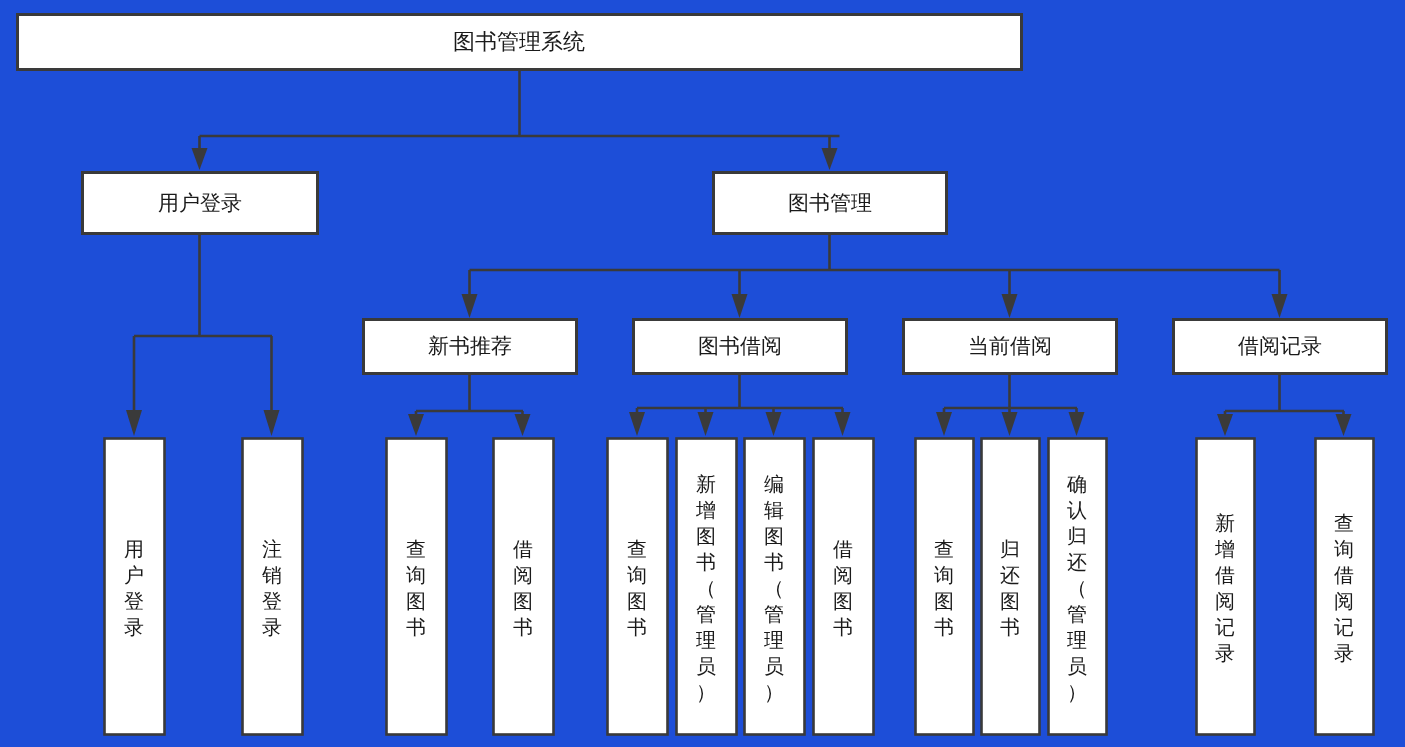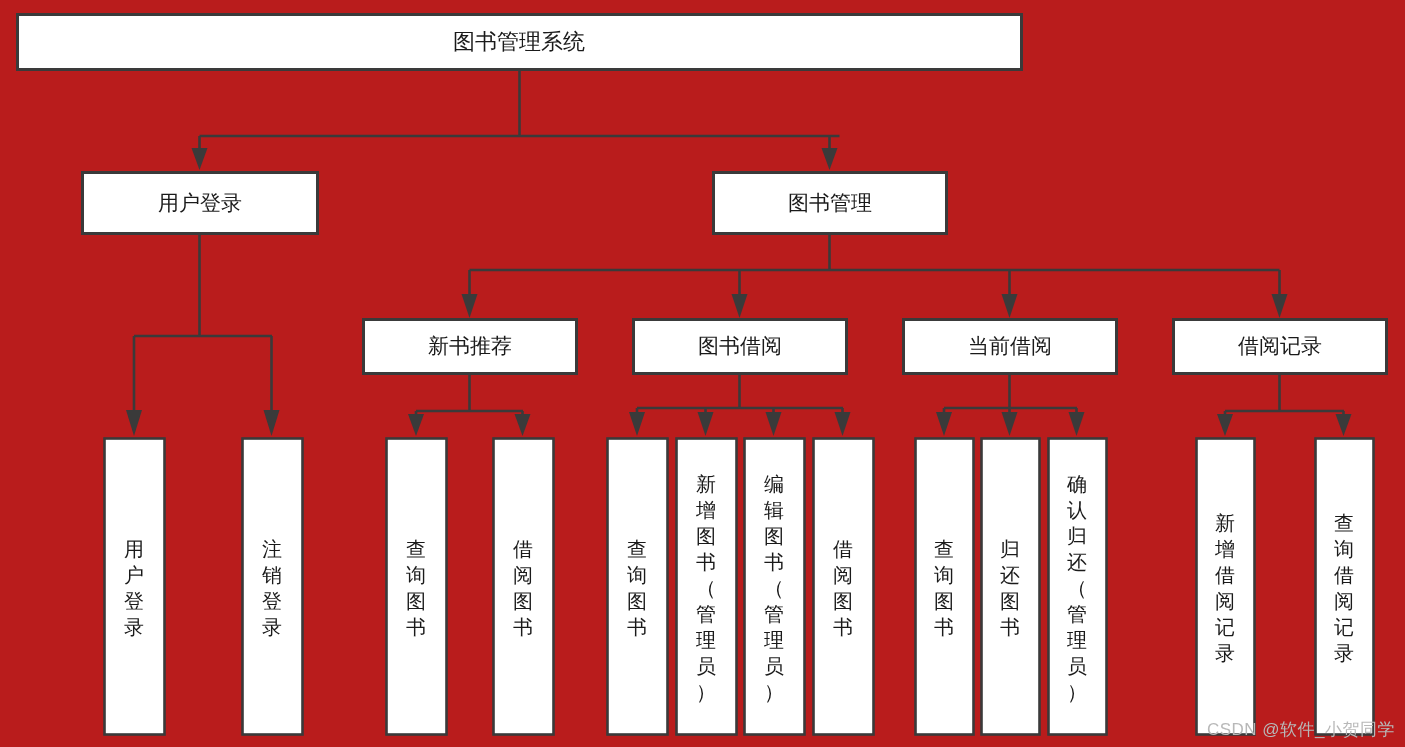--- a/index.html
+++ b/index.html
@@ -8,21 +8,21 @@
     padding: 0;
     background: #ffffff;
   }
   body {
     font-family: "Liberation Sans", "DejaVu Sans", sans-serif;
   }
   #diagram-root {
     position: relative;
     width: 1405px;
     height: 747px;
-    background: #b91c1c;
+    background: #1d4ed8;
     overflow: hidden;
   }
   svg#tree-svg {
     position: absolute;
     top: 0;
     left: 0;
     width: 1405px;
     height: 747px;
     display: block;
   }
@@ -224,14 +224,13 @@
       <rect class="node-box thin" x="1196.5" y="438.5" width="58" height="296"></rect>
       <text class="vert-label" x="1225" y="0" font-size="20.0"><tspan x="1225" y="529.82">新</tspan><tspan x="1225" y="555.82">增</tspan><tspan x="1225" y="581.82">借</tspan><tspan x="1225" y="607.82">阅</tspan><tspan x="1225" y="633.82">记</tspan><tspan x="1225" y="659.82">录</tspan></text>
     </g>
     <g>
       <rect class="node-box thin" x="1315.5" y="438.5" width="58" height="296"></rect>
       <text class="vert-label" x="1344" y="0" font-size="20.0"><tspan x="1344" y="529.82">查</tspan><tspan x="1344" y="555.82">询</tspan><tspan x="1344" y="581.82">借</tspan><tspan x="1344" y="607.82">阅</tspan><tspan x="1344" y="633.82">记</tspan><tspan x="1344" y="659.82">录</tspan></text>
     </g>
 
   </svg>
 
-  <div class="watermark">CSDN @软件_小贺同学</div>
 </div>
 
 </body></html>

